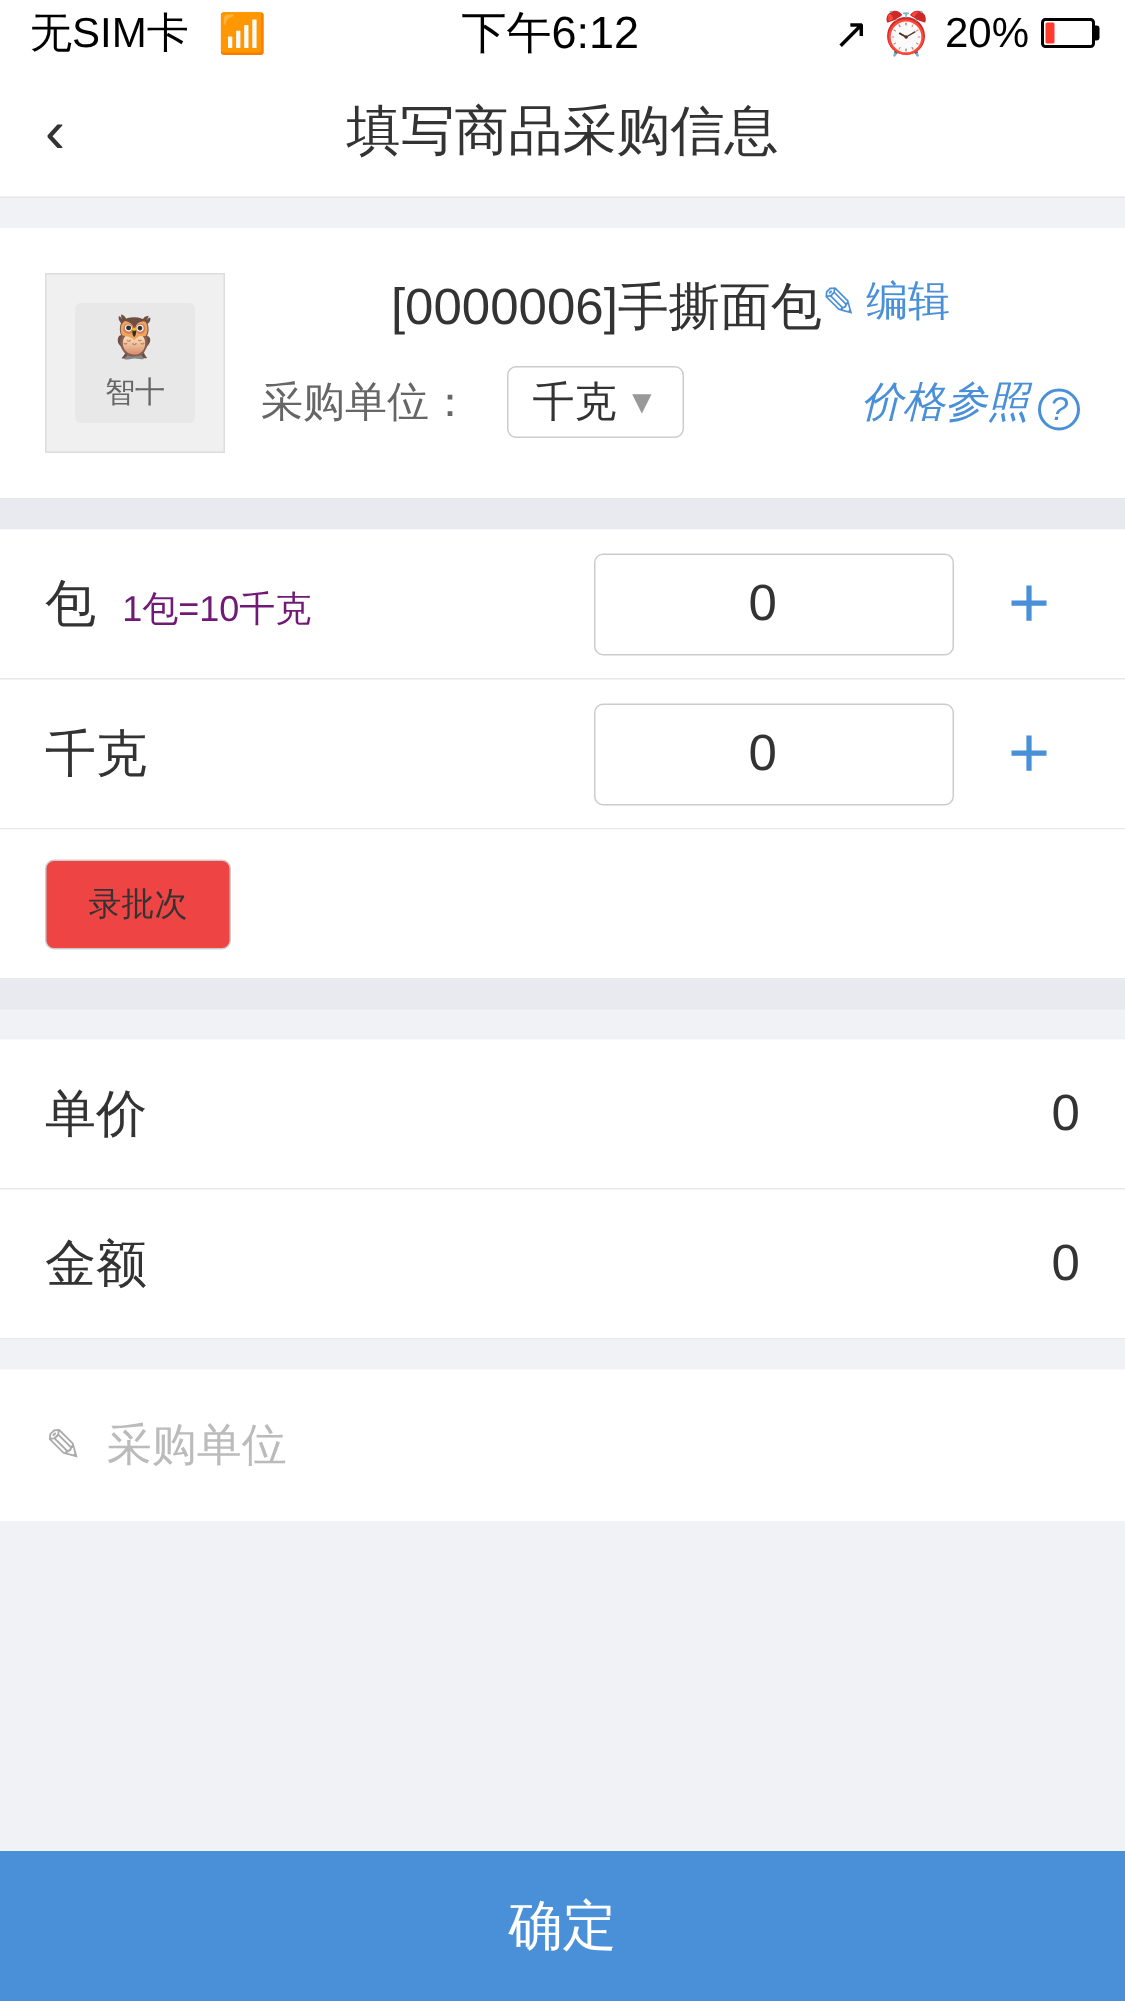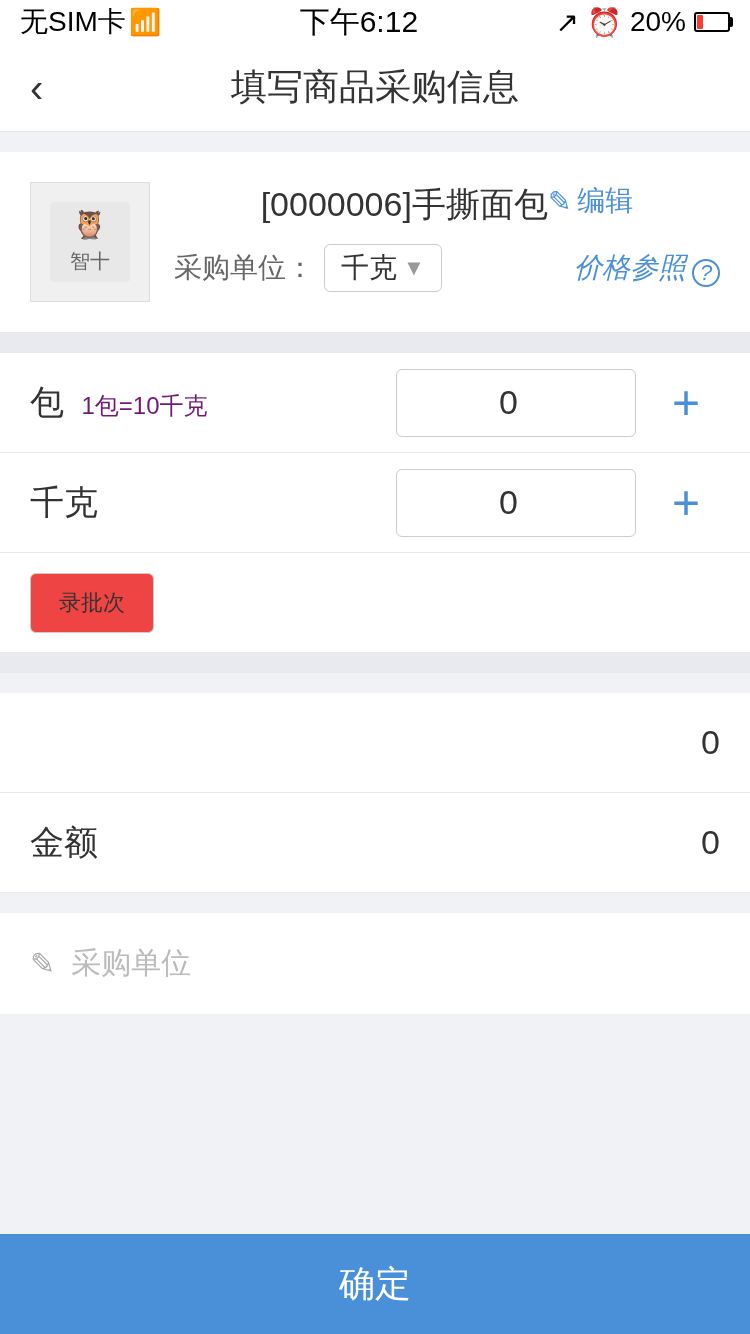--- a/index.html
+++ b/index.html
@@ -17,21 +17,21 @@
     .status-bar {
       height: 44px;
       background: #fff;
       display: flex;
       align-items: center;
       justify-content: space-between;
       padding: 0 20px;
       font-size: 28px;
       color: #000;
     }
-    .status-left { display: flex; align-items: center; gap: 4px; }
+    .status-left { display: flex; align-items: center; gap: 20px; }
     .status-right { display: flex; align-items: center; gap: 8px; }
     .wifi-icon { font-size: 26px; }
 
     
     .nav-bar {
       height: 88px;
       background: #fff;
       display: flex;
       align-items: center;
       padding: 0 30px;
@@ -114,21 +114,21 @@
     .product-info-bottom {
       display: flex;
       justify-content: space-between;
       align-items: center;
     }
     .unit-label {
       font-size: 28px;
       color: #666;
       display: flex;
       align-items: center;
-      gap: 10px;
+      gap: 24px;
     }
     .unit-select {
       border: 1px solid #ccc;
       border-radius: 6px;
       padding: 4px 16px;
       font-size: 28px;
       color: #333;
       background: #fff;
       display: flex;
       align-items: center;
@@ -378,20 +378,21 @@
 
   <div class="total-row">
     <button class="batch-btn">录批次</button>
   </div>
 </div>
 
 <div class="section-sep"></div>
 
 <div class="info-section">
   <div class="info-row">
+    <span class="info-label">单价</span>
     <span class="info-value">0</span>
   </div>
   <div class="info-row">
     <span class="info-label">金额</span>
     <span class="info-value">0</span>
   </div>
 </div>
 
 <div class="remark-section">
   <span class="remark-icon">✎</span>

